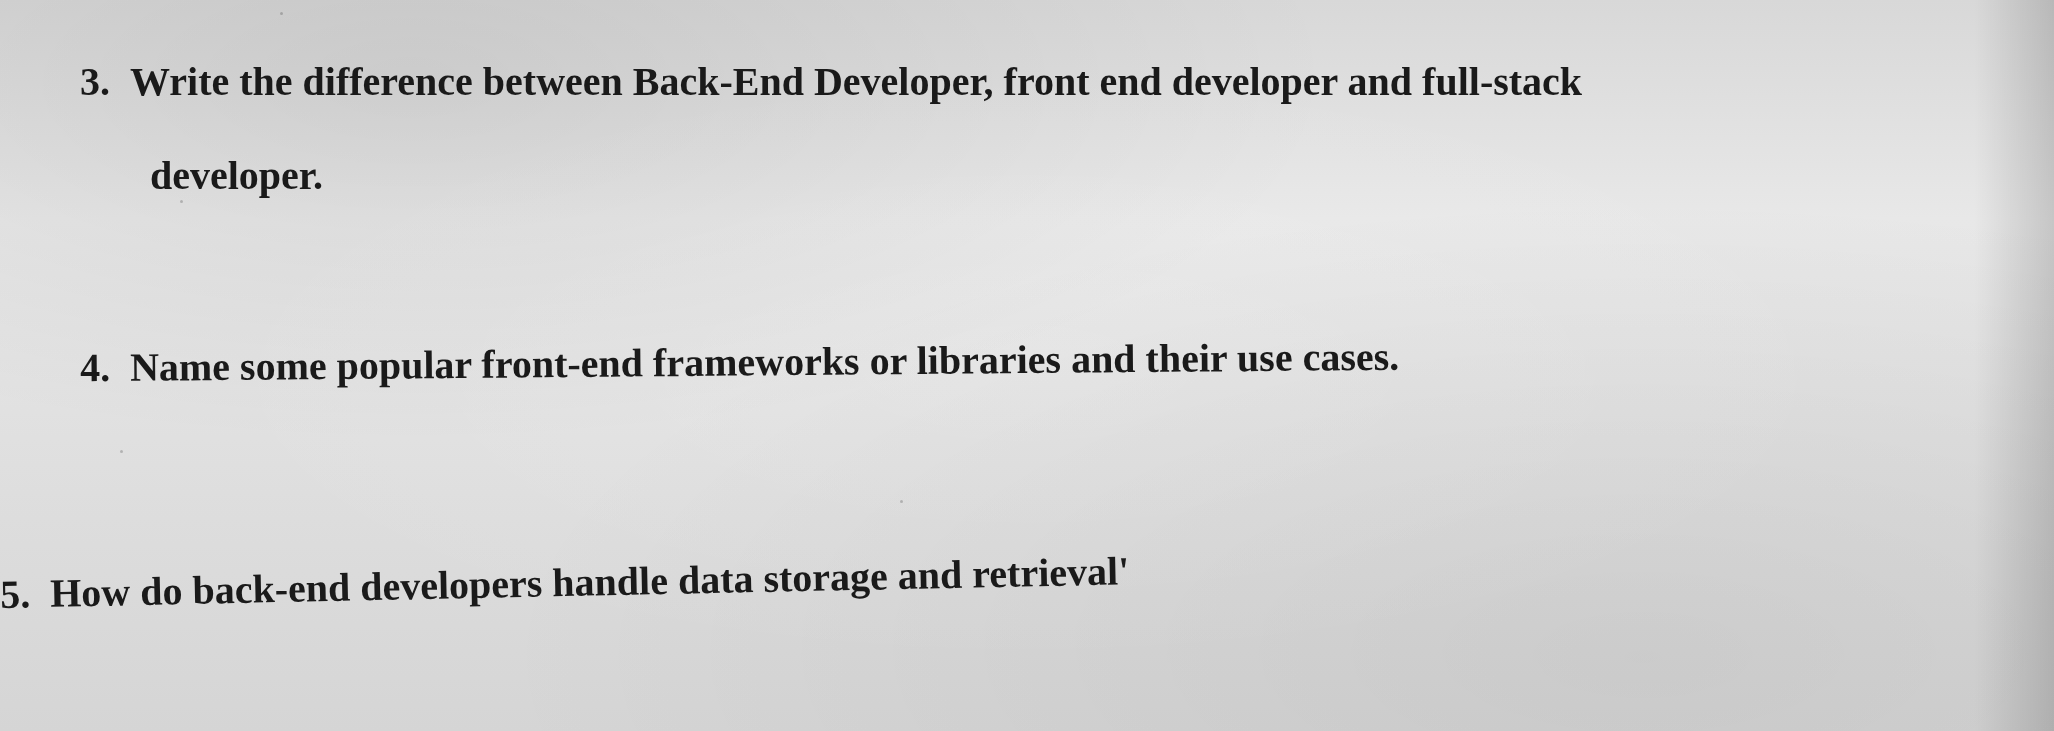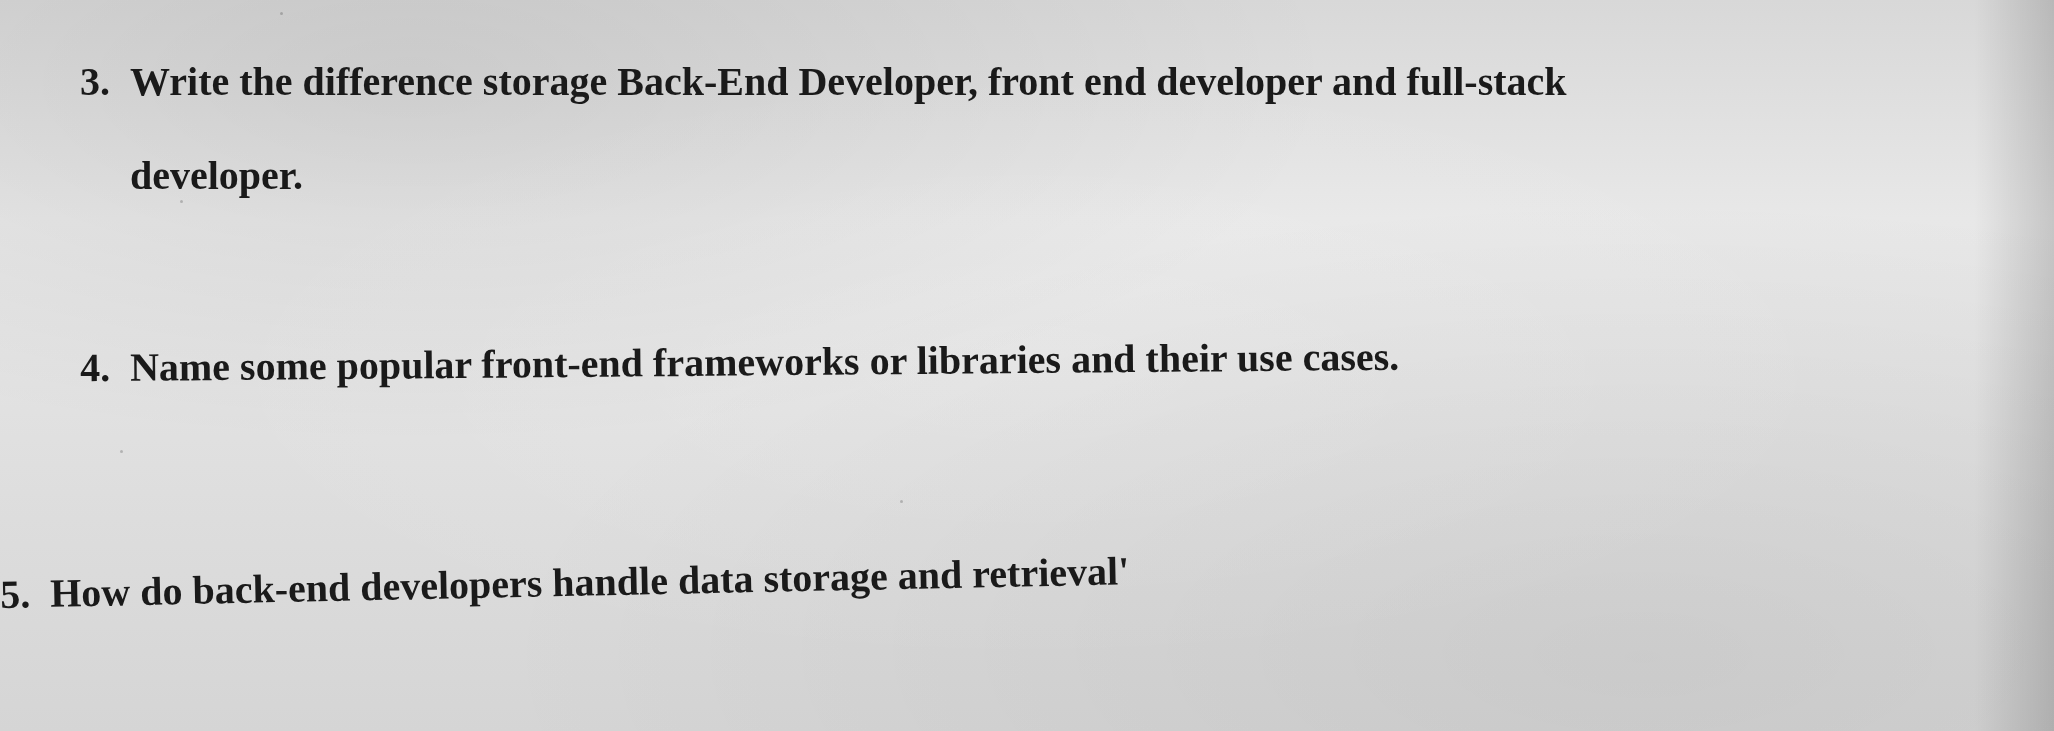--- a/index.html
+++ b/index.html
@@ -72,20 +72,21 @@
       min-width: 50px;
     }
     
     .question-text {
       flex: 1;
     }
     
     .question-text-line2 {
       display: block;
       margin-top: 30px;
+      margin-left: 20px;
     }
     
     .speck {
       position: absolute;
       width: 3px;
       height: 3px;
       background: rgba(0,0,0,0.2);
       border-radius: 50%;
     }
     
@@ -103,21 +104,21 @@
 <body>
 
 <div class="paper-texture"></div>
 <div class="right-shadow"></div>
 
 <div class="content">
 
   <div class="question question-3">
     <span class="question-number">3.</span>
     <span class="question-text">
-      <span>Write the difference storage Back-End Developer, front end developer and full-stack</span>
+      <span>Write the difference between Back-End Developer, front end developer and full-stack</span>
       <span class="question-text-line2">developer.</span>
     </span>
   </div>
 
   <div class="question question-4">
     <span class="question-number">4.</span>
     <span class="question-text">Name some popular front-end frameworks or libraries and their use cases.</span>
   </div>
 
   <div class="question question-5">

